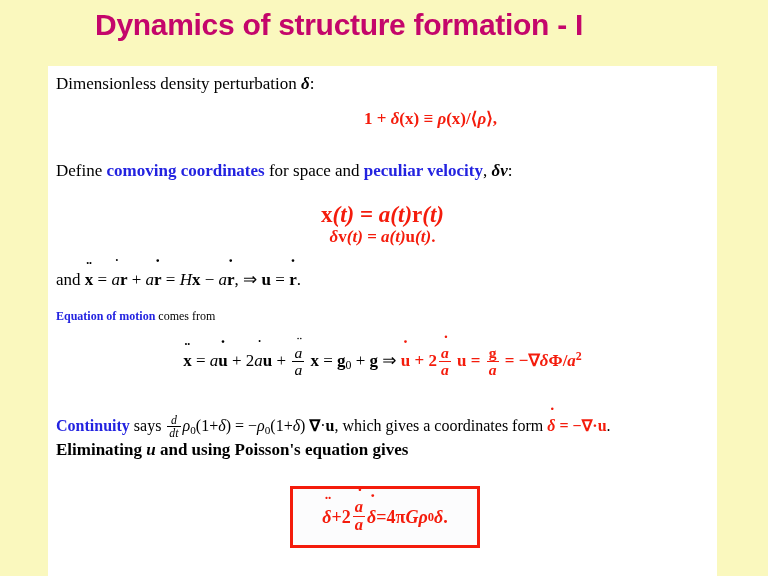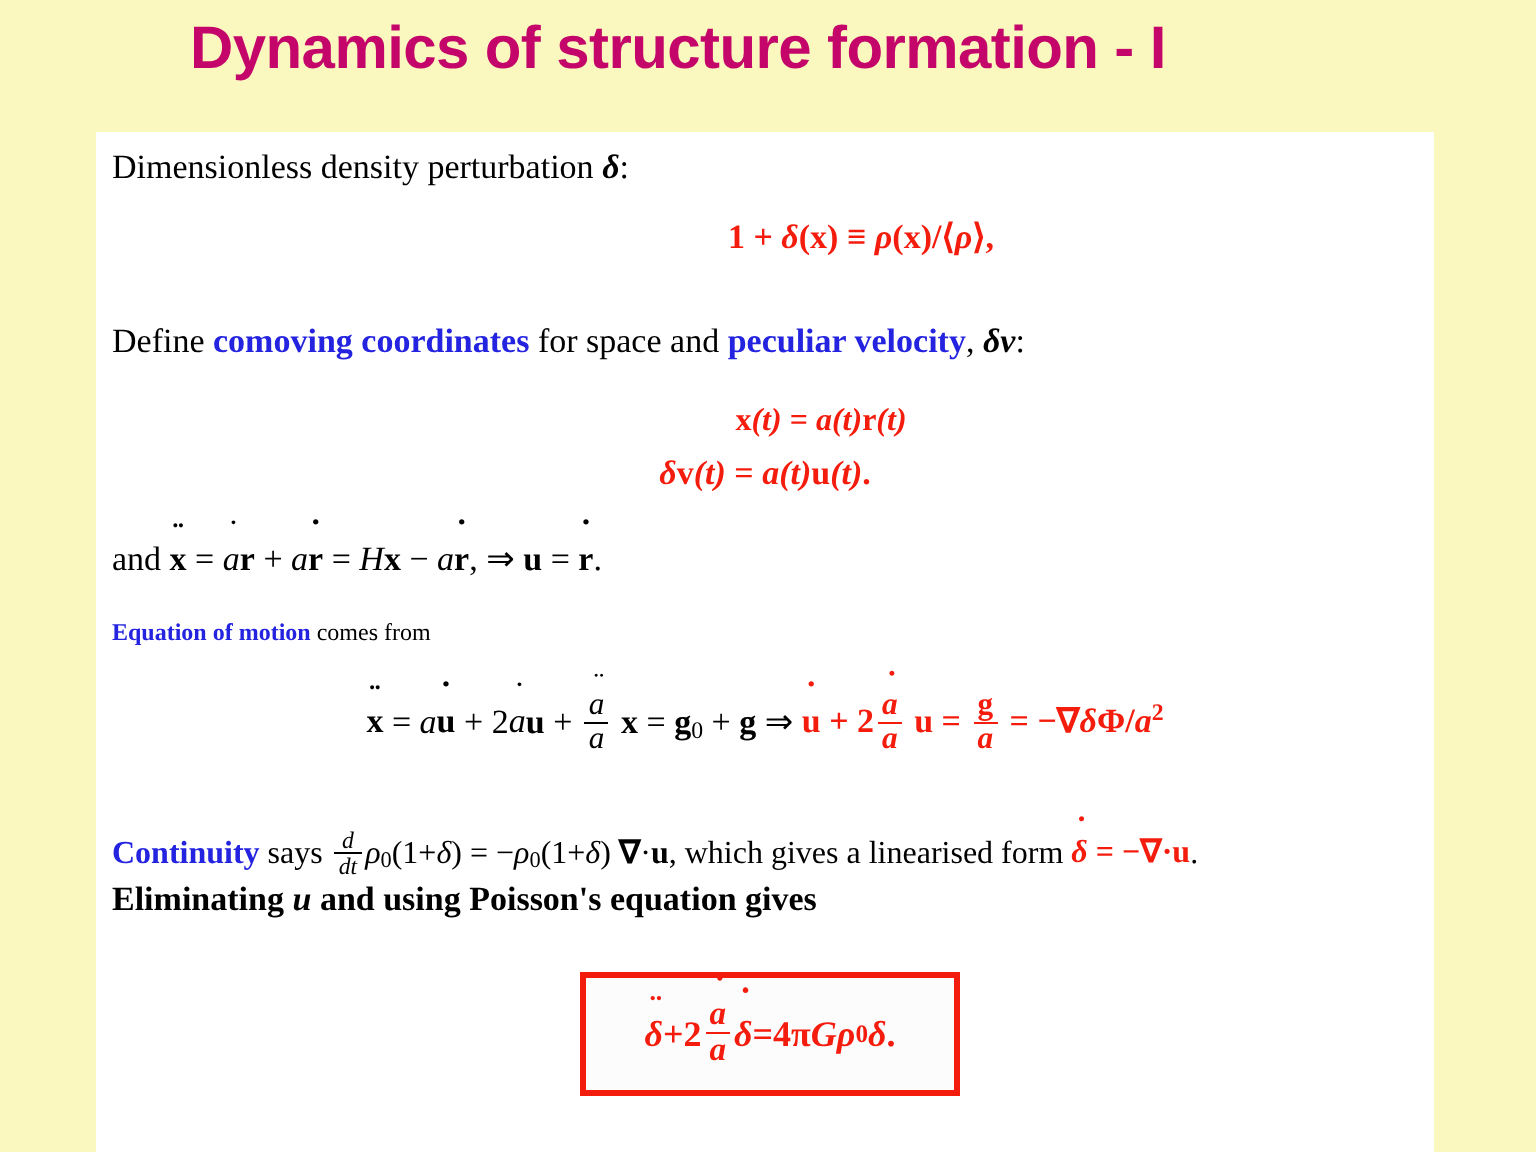--- a/index.html
+++ b/index.html
@@ -55,21 +55,21 @@
   .red   { color: #F41C0C; }
   .blue  { color: #2323E0; font-weight: bold; font-family: Liberation Serif, serif; }
   .bold  { font-weight: bold; }
   .mathvar { font-style: italic; font-family: "Liberation Serif", serif; }
   .vecbold { font-weight: bold; font-style: normal; }
 
   
   #line-dimensionless { left: 8px;  top: 8px;   font-size: 17px; }
   #eq-delta-def       { top: 42px;  font-size: 17px; font-weight: bold; padding-left: 48px; }
   #line-define        { left: 8px;  top: 95px;  font-size: 17px; }
-  #eq-comoving-x      { top: 136px; font-size: 16px; font-weight: bold; padding-left: 28px; }
+  #eq-comoving-x      { top: 136px; font-size: 23px; font-weight: bold; }
   #eq-comoving-v      { top: 161px; font-size: 17px; font-weight: bold; }
   #line-and-xdot      { left: 8px;  top: 203px; font-size: 17px; }
   #line-eom-label     { left: 8px;  top: 243px; font-size: 12px; }
   #eq-eom             { top: 280px; font-size: 17px; }
   #line-continuity    { left: 8px;  top: 349px; font-size: 16px; }
   #line-eliminating   { left: 8px;  top: 374px; font-size: 17px; font-weight: bold; }
 
   
   .frac {
     display: inline-block;
@@ -235,21 +235,21 @@
 
   <div class="blk" id="line-continuity">
     <span class="blue">Continuity</span>
     <span>says</span>
     <span class="frac small">
       <span class="num mathvar">d</span>
       <span class="den mathvar">dt</span>
     </span><span class="mathvar">ρ</span><span class="sub">0</span><span>(1+</span><span class="mathvar">δ</span><span>)</span>
     <span>=</span>
     <span>−</span><span class="mathvar">ρ</span><span class="sub">0</span><span>(1+</span><span class="mathvar">δ</span><span>)</span>
-    <span class="vecbold">∇</span><span>·</span><span class="vecbold">u</span><span>, which gives a linearised form</span>
+    <span class="vecbold">∇</span><span>·</span><span class="vecbold">u</span><span>, which gives a coordinates form</span>
     <span class="red bold"><span class="dot mathvar">δ</span>
       <span>=</span>
       <span>−</span><span class="vecbold">∇</span><span>·</span><span class="vecbold">u</span></span><span>.</span>
   </div>
 
   <div class="blk" id="line-eliminating">
     <span>Eliminating</span>
     <span class="mathvar">u</span>
     <span>and using Poisson's equation gives</span>
   </div>

